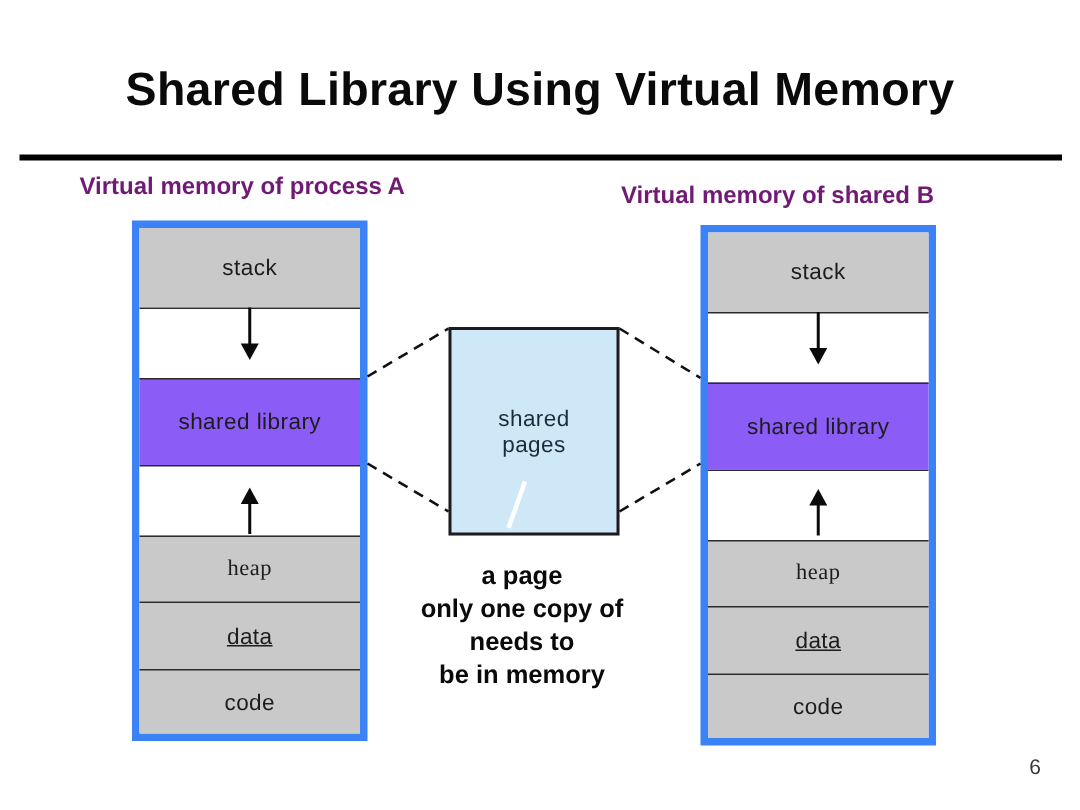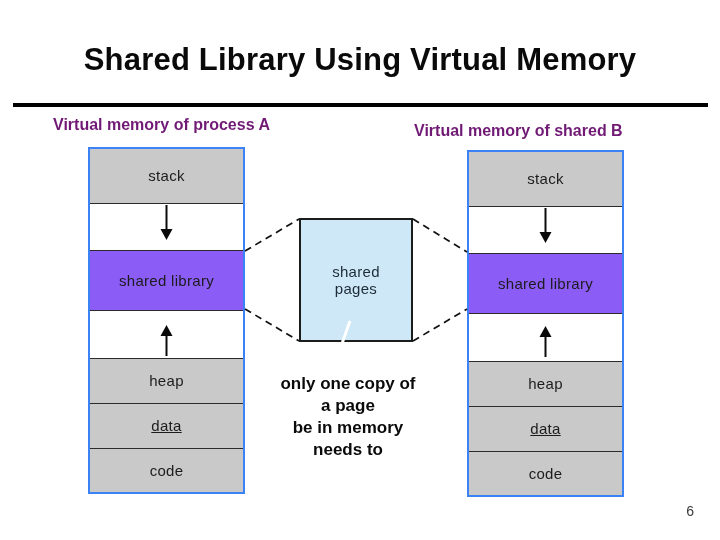--- a/index.html
+++ b/index.html
@@ -36,21 +36,21 @@
     color: #701a75;
     white-space: nowrap;
   }
   .proc-label-a { left: 53px; top: 116px; }
   .proc-label-b { left: 414px; top: 122px; }
 
   .mem-column {
     position: absolute;
     width: 157px; height: 347px;
     box-sizing: border-box;
-    border: 2px solid #3b82f6;
+    border: 5px solid #3b82f6;
     display: flex;
     flex-direction: column;
   }
   .mem-column-a { left: 88px;  top: 147px; }
   .mem-column-b { left: 467px; top: 150px; }
 
   .seg {
     box-sizing: border-box;
     display: flex;
     align-items: center;
@@ -59,28 +59,28 @@
     color: #1c1c1c;
     letter-spacing: 0.3px;
   }
   .seg + .seg { border-top: 1px solid #2b2b2b; }
   .seg-gray  { background: #c9c9c9; }
   .seg-white { background: #ffffff; }
   .seg-blue  { background: #8b5cf6; }
   .h-stack { height: 54px; }
   .h-gap   { height: 48px; }
   .h-shlib { height: 60px; }
-  .h-heap  { height: 45px; }
+  .h-heap  { height: 45px; font-family: Liberation Serif, serif; }
   .h-data  { height: 46px; text-decoration: underline; }
   .h-code  { height: 44px; }
 
   .shared-pages-box {
     position: absolute;
     left: 299px; top: 218px;
-    width: 114px; height: 124px;
+    width: 114px; height: 139px;
     box-sizing: border-box;
     background: #cfe8f7;
     border: 2px solid #1c1c1c;
     display: flex;
     align-items: center;
     justify-content: center;
     text-align: center;
     font-size: 15px;
     color: #1c2b38;
     letter-spacing: 0.3px;
@@ -191,21 +191,21 @@
     </g>
     <g>
       <line x1="545.5" y1="357" x2="545.5" y2="335" stroke="#0a0a0a" stroke-width="2"></line>
       <polygon points="539.5,337 551.5,337 545.5,326" fill="#0a0a0a"></polygon>
     </g>
 
     <line x1="350" y1="321" x2="339" y2="352" stroke="#ffffff" stroke-width="3"></line>
   </svg>
 
   <div class="callout-text">
+    <div>a page</div>
     <div>only one copy of</div>
-    <div>a page</div>
+    <div>needs to</div>
     <div>be in memory</div>
-    <div>needs to</div>
   </div>
 
   <div class="page-number">6</div>
 
 </div>
 
 </body></html>

